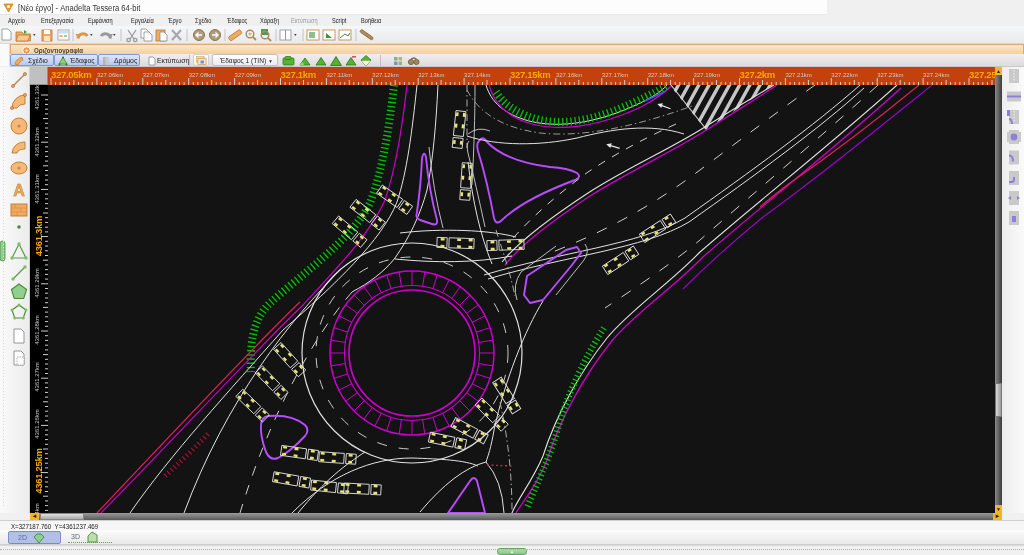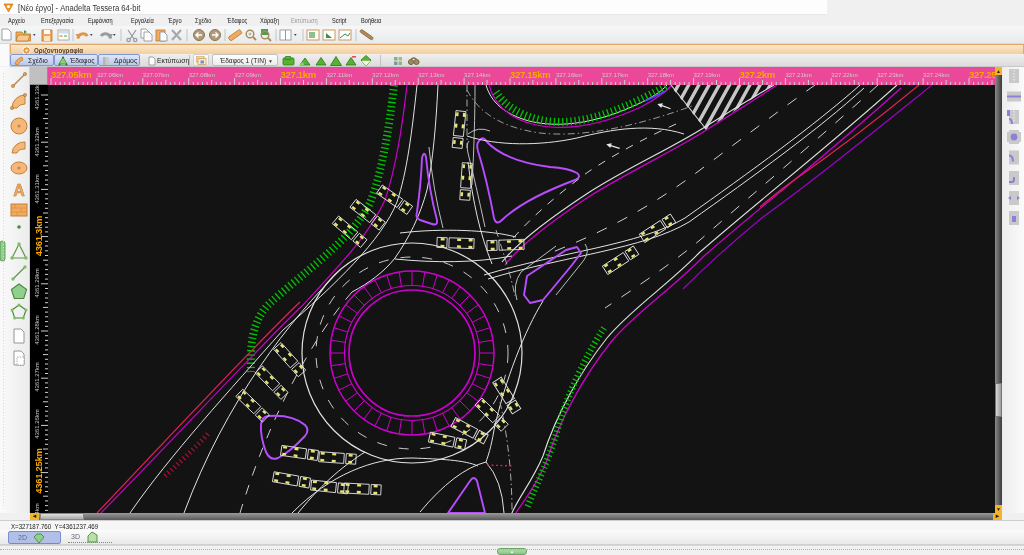--- a/index.html
+++ b/index.html
@@ -8,21 +8,21 @@
 #title{left:18px;top:3px;font-size:8.5px;color:#333;transform:scaleX(0.9);transform-origin:left top}
 #menubar{left:0;top:15px;width:944px;height:11px;background:#f0f0f0}
 .mi{position:absolute;top:1px;font-size:7.5px;color:#1a1a1a;transform:scaleX(0.75);transform-origin:left top}
 #toolbar{left:0;top:26px;width:1024px;height:18px;background:linear-gradient(#f6f7f8,#e9eaec);border-bottom:1px solid #d9d9d9}
 #phead{left:10px;top:44px;width:1014px;height:10px;background:linear-gradient(#fbe7cb,#f3cf9f);border:1px solid #e2a86a;border-bottom:none}
 #pheadtxt{left:23px;top:0.5px;font-size:7.5px;font-weight:bold;color:#5a4228;transform:scaleX(0.82);transform-origin:left top}
 #grip1{left:0;top:44px;width:10px;height:22px;background:#fafafa;border-right:1px solid #ddd}
 #tabrow{left:10px;top:54px;width:1014px;height:13px;background:linear-gradient(#f0efee,#dddbdc);border-bottom:1px solid #c8c8c8}
 #lefttools{left:0;top:67px;width:30px;height:446px;background:linear-gradient(90deg,#fafafa,#ececec);border-right:1px solid #cfcfcf}
 #corner{left:30px;top:67px;width:18px;height:18px;background:#c0c0c0;border-right:1px solid #909090;border-bottom:1px solid #909090}
-#topruler{left:48px;top:67px;width:947px;height:28px;background:#ec4899}
+#topruler{left:48px;top:67px;width:947px;height:28px;background:#c2410c}
 #leftruler{left:30px;top:85px;width:18px;height:428px;background:#000}
 #canvas{left:48px;top:85px;width:947px;height:428px;background:#131313}
 #vscroll{left:995px;top:67px;width:7px;height:446px;background:linear-gradient(90deg,#8a8a8a,#3a3a3a)}
 #righttools{left:1002px;top:67px;width:22px;height:446px;background:linear-gradient(90deg,#ededed,#fafafa)}
 #hscroll{left:30px;top:513px;width:972px;height:7px;background:linear-gradient(#9a9a9a,#5a5a5a)}
 .sbarrow{position:absolute;background:#f5b326;color:#222;text-align:center;font-weight:bold}
 #statusbar{left:0;top:520px;width:1024px;height:10px;background:#f6f6f6;border-top:1px solid #cfcfcf}
 #stattxt{left:11px;top:1px;font-size:7.5px;color:#222;transform:scaleX(0.82);transform-origin:left top}
 #dtabs{left:0;top:530px;width:1024px;height:15px;background:linear-gradient(#fcfcfc,#e9e9e9);border-bottom:1px solid #cfcfcf}
 #tab2d{left:8px;top:1px;width:53px;height:13px;background:#b2c0e8;border:1px solid #7b8fcc;border-radius:2px}

